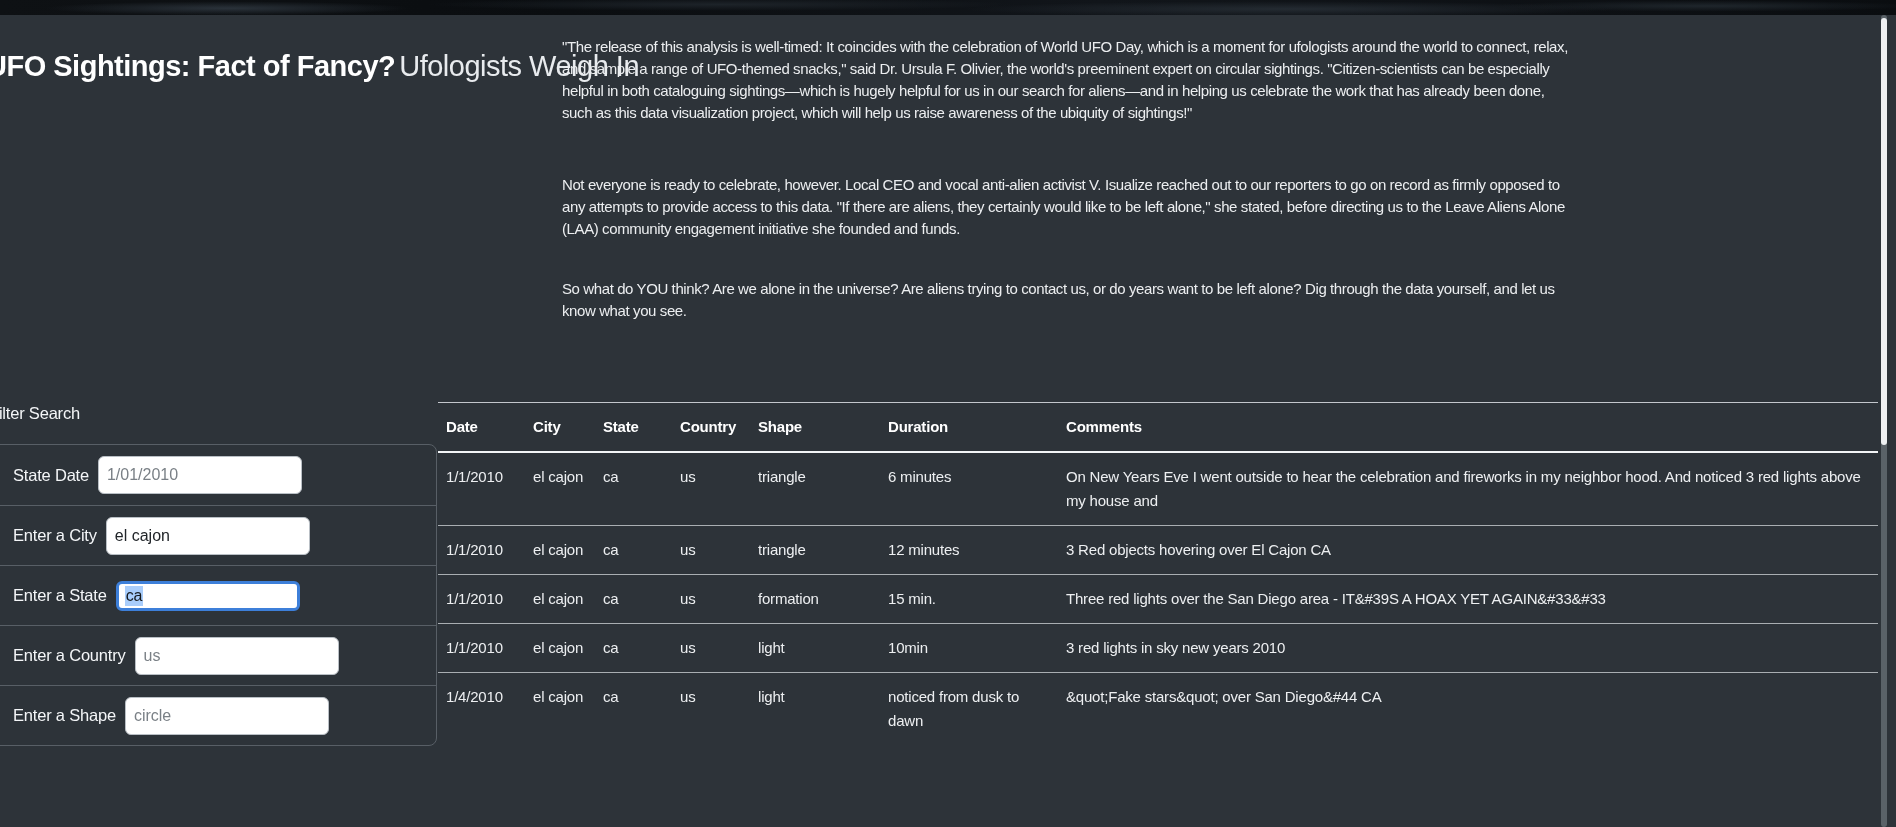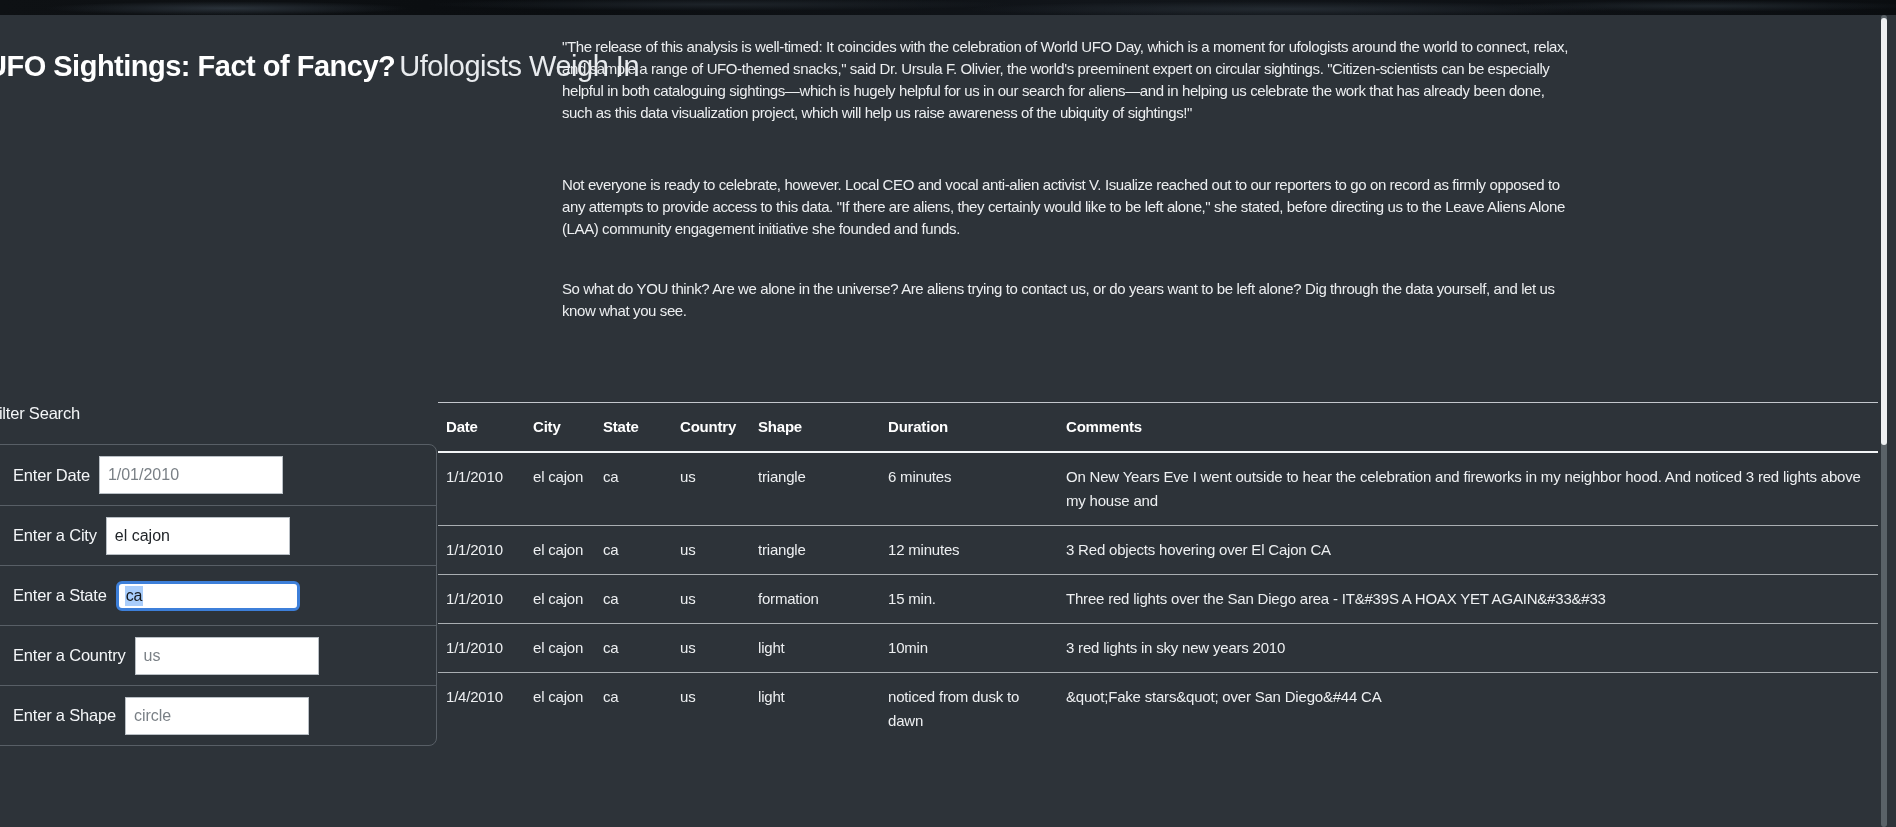--- a/index.html
+++ b/index.html
@@ -43,22 +43,22 @@
   .filter-list {
     position:absolute; left:-30px; top:444px; width:467px;
     border:1px solid #585f66; border-radius:8px;
   }
   .filter-item {
     height:60px; display:flex; align-items:center; padding-left:42px; gap:9px;
   }
   .filter-item + .filter-item { border-top:1px solid #585f66; }
   .filter-item label { font-size:16.5px; color:#f4f6f8; white-space:nowrap; }
   .filter-item input {
-    width:184px; height:28px; background:#ffffff; border:1px solid #b9bfc5;
-    border-radius:0; padding:18px 8px; font-size:16px; color:#212529;
+    width:204px; height:28px; background:#ffffff; border:1px solid #b9bfc5;
+    border-radius:6px; padding:18px 8px; font-size:16px; color:#212529;
     font-family:"Liberation Sans", sans-serif; outline:none;
   }
   .filter-item input::placeholder { color:#7a8086; opacity:1; }
   .input-focused {
     width:184px; height:30px; background:#ffffff; border:3px solid #3d7fd9;
     border-radius:6px; padding:0 6px; font-size:16px; color:#16191c;
     display:flex; align-items:center; cursor:text;
   }
   .input-focused .selection { background:#a9cdfb; padding:1px 1px; }
   
@@ -97,21 +97,21 @@
 
 <div class="intro">
   <p>"The release of this analysis is well-timed: It coincides with the celebration of World UFO Day, which is a moment for ufologists around the world to connect, relax, and sample a range of UFO-themed snacks," said Dr. Ursula F. Olivier, the world's preeminent expert on circular sightings. "Citizen-scientists can be especially helpful in both cataloguing sightings—which is hugely helpful for us in our search for aliens—and in helping us celebrate the work that has already been done, such as this data visualization project, which will help us raise awareness of the ubiquity of sightings!"</p>
   <p>Not everyone is ready to celebrate, however. Local CEO and vocal anti-alien activist V. Isualize reached out to our reporters to go on record as firmly opposed to any attempts to provide access to this data. "If there are aliens, they certainly would like to be left alone," she stated, before directing us to the Leave Aliens Alone (LAA) community engagement initiative she founded and funds.</p>
   <p>So what do YOU think? Are we alone in the universe? Are aliens trying to contact us, or do years want to be left alone? Dig through the data yourself, and let us know what you see.</p>
 </div>
 
 <div class="filter-heading">Filter Search</div>
 <div class="filter-list">
   <div class="filter-item">
-    <label>Enter Date</label>
+    <label>State Date</label>
     <input type="text" placeholder="1/01/2010" style="">
   </div>
   <div class="filter-item">
     <label>Enter a City</label>
     <input type="text" value="el cajon" style="">
   </div>
   <div class="filter-item">
     <label>Enter a State</label>
     <div class="input-focused" role="textbox">
       <span class="selection">ca</span>

